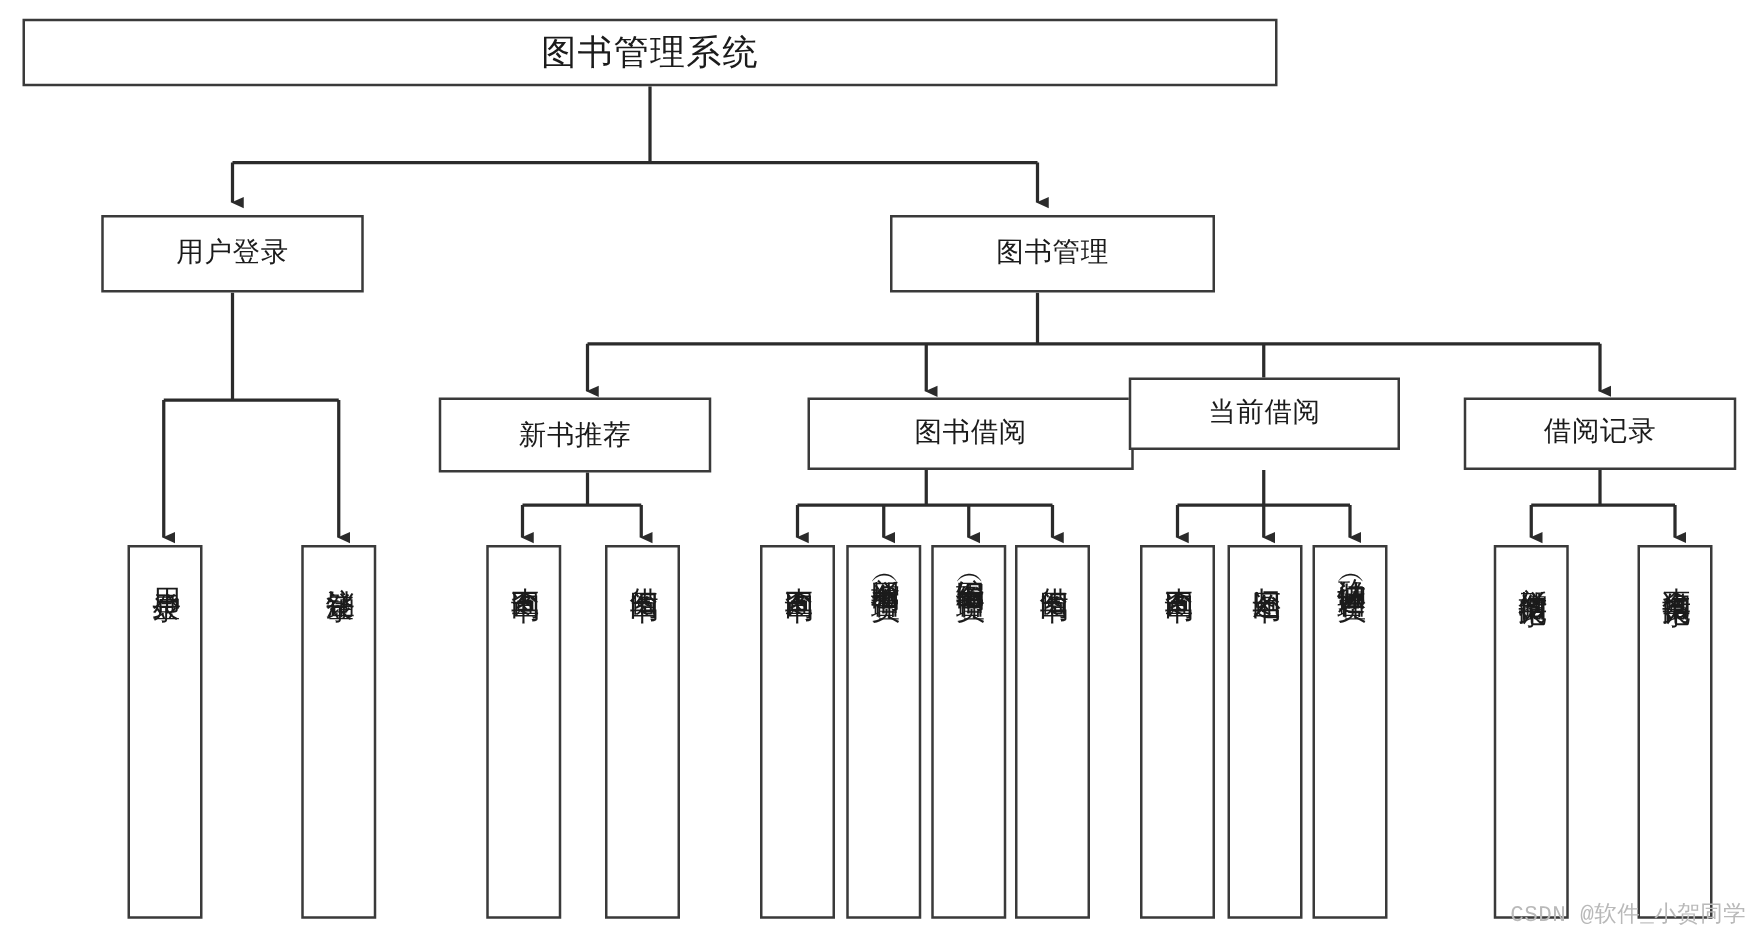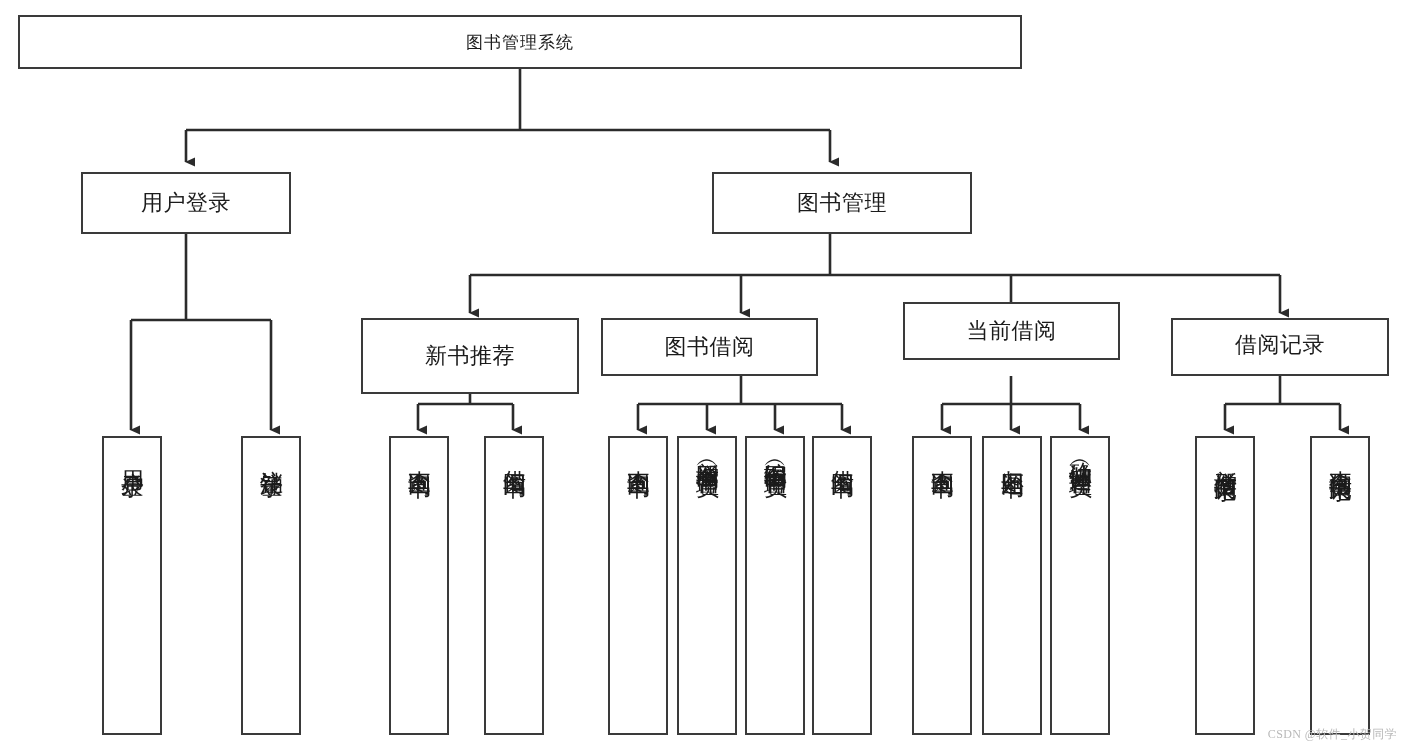--- a/index.html
+++ b/index.html
@@ -40,21 +40,21 @@
     display: block;
     text-align: center;
     line-height: 1.18;
     white-space: pre-line;
   }
   .node.h .lbl {
     font-size: 22px;
     letter-spacing: 0.5px;
   }
   .node.root .lbl {
-    font-size: 17px;
+    font-size: 28px;
     letter-spacing: 1px;
   }
   .node.v {
     align-items: flex-start;
     justify-content: center;
     padding-top: 14px;
   }
   .node.v .lbl {
     writing-mode: vertical-rl;
     text-orientation: upright;
@@ -63,24 +63,24 @@
     letter-spacing: 2px;
     max-height: 280px;
   }
   .node.v.tall .lbl {
     max-height: 292px;
   }
   .watermark {
     position: absolute;
     right: 8px;
     bottom: 4px;
-    font-size: 12px;
+    font-size: 18px;
     color: #b9b9b9;
     letter-spacing: 0.4px;
-    font-family: Liberation Serif, serif;
+    font-family: Liberation Mono, monospace;
     white-space: nowrap;
   }
 </style>
 </head>
 <body>
 
 <div id="canvas">
 
   <svg class="wires" viewBox="0 0 1405 747">
     <defs>
@@ -136,24 +136,24 @@
     <span class="lbl">图书管理系统</span>
   </div>
 
   <div class="node h" style="left:81px; top:172px; width:210px; height:62px;">
     <span class="lbl">用户登录</span>
   </div>
   <div class="node h" style="left:712px; top:172px; width:260px; height:62px;">
     <span class="lbl">图书管理</span>
   </div>
 
-  <div class="node h" style="left:361px; top:318px; width:218px; height:76px;font-family:Liberation Serif, serif;">
+  <div class="node h" style="left:351px; top:318px; width:218px; height:60px;font-family:Liberation Serif, serif;">
     <span class="lbl">新书推荐</span>
   </div>
-  <div class="node h" style="left:601px; top:318px; width:217px; height:58px;">
+  <div class="node h" style="left:646px; top:318px; width:261px; height:58px;">
     <span class="lbl">图书借阅</span>
   </div>
   <div class="node h" style="left:903px; top:302px; width:217px; height:58px;">
     <span class="lbl">当前借阅</span>
   </div>
   <div class="node h" style="left:1171px; top:318px; width:218px; height:58px;font-family:Liberation Mono, monospace;">
     <span class="lbl">借阅记录</span>
   </div>
 
   <div class="node v" style="left:102px; top:436px; width:60px; height:299px;">

